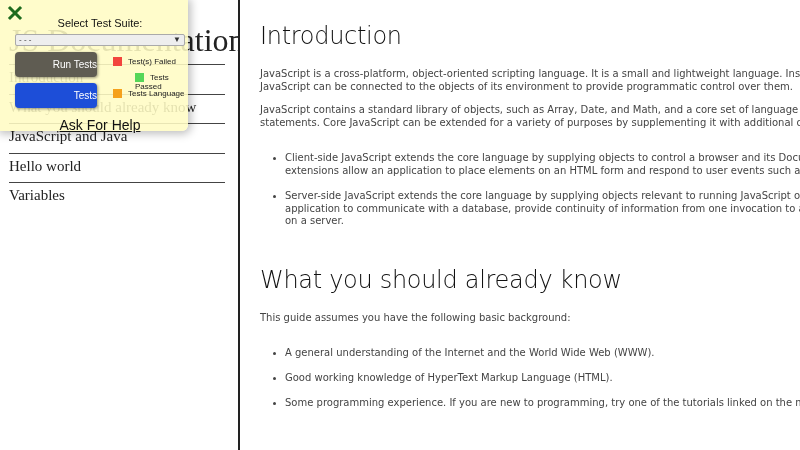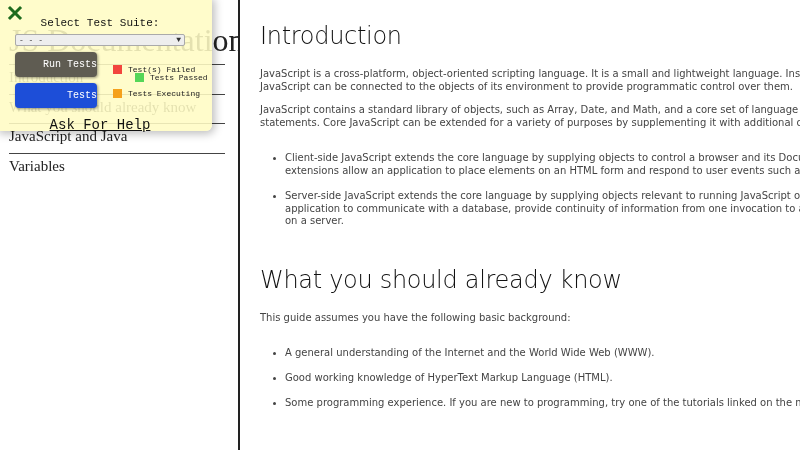--- a/index.html
+++ b/index.html
@@ -102,26 +102,26 @@
     #sec-know-title { position: absolute; top: 266px; left: 0; }
     #sec-know-p1 { position: absolute; top: 312px; left: 0; }
     #sec-know-list { position: absolute; top: 347px; left: 0; margin: 0; padding: 0; list-style: none; }
     #sec-know-list li { margin-bottom: 12.5px; }
 
     
     #fcc-test-suite {
       position: absolute;
       left: 0;
       top: 0;
-      width: 212px;
+      width: 188px;
       height: 131px;
       background: rgba(255, 252, 196, 0.88);
       box-shadow: 1px 1px 8px 2px rgba(0,0,0,0.25);
       border-bottom-right-radius: 6px;
-      font-family: Liberation Mono, monospace;
+      font-family: Liberation Sans, sans-serif;
       z-index: 10;
     }
     #fcc-close {
       position: absolute;
       left: 7px;
       top: 5px;
       width: 16px;
       height: 16px;
       cursor: pointer;
     }
@@ -176,21 +176,21 @@
       font-size: 8px;
       color: #222;
     }
     .fcc-legend .swatch {
       display: inline-block;
       width: 9px;
       height: 9px;
       vertical-align: middle;
       margin-right: 6px;
     }
-    #legend-failed { top: 57px; margin-top: 8px; }
+    #legend-failed { top: 57px; }
     #legend-passed { top: 73px; padding-left: 22px; }
     #legend-exec { top: 89px; }
     #fcc-help {
       position: absolute;
       left: 0;
       top: 117px;
       width: 200px;
       text-align: center;
       font-size: 14px;
       color: #111;
@@ -205,20 +205,23 @@
   <header class="nav-header">JS Documentation</header>
   <ul>
     <li>
         <a href="#">Introduction</a>
       </li>
     <li>
         <a href="#">What you should already know</a>
       </li>
     <li>
         <a href="#">JavaScript and Java</a>
+      </li>
+    <li>
+        <a href="#">Hello world</a>
       </li>
     <li>
         <a href="#">Variables</a>
       </li>
   </ul>
 </nav>
 
 <main id="main">
   <h2 id="sec-intro-title">Introduction</h2>
   <p id="sec-intro-p1" style="white-space: pre;">JavaScript is a cross-platform, object-oriented scripting language. It is a small and lightweight language. Inside a hos
@@ -256,17 +259,17 @@
   <div id="fcc-run-btn" class="fcc-btn">Run Tests</div>
   <div id="fcc-tests-btn" class="fcc-btn">Tests</div>
 
   <div id="legend-failed" class="fcc-legend">
     <span class="swatch" style="background:#f2453d;"></span><span>Test(s) Failed</span>
   </div>
   <div id="legend-passed" class="fcc-legend">
     <span class="swatch" style="background:#55d658;"></span><span>Tests Passed</span>
   </div>
   <div id="legend-exec" class="fcc-legend">
-    <span class="swatch" style="background:#f5a11c;"></span><span>Tests Executing</span>
+    <span class="swatch" style="background:#f5a11c;"></span><span>Tests Language</span>
   </div>
 
   <div id="fcc-help">Ask For Help</div>
 </div>
 
 </body></html>

